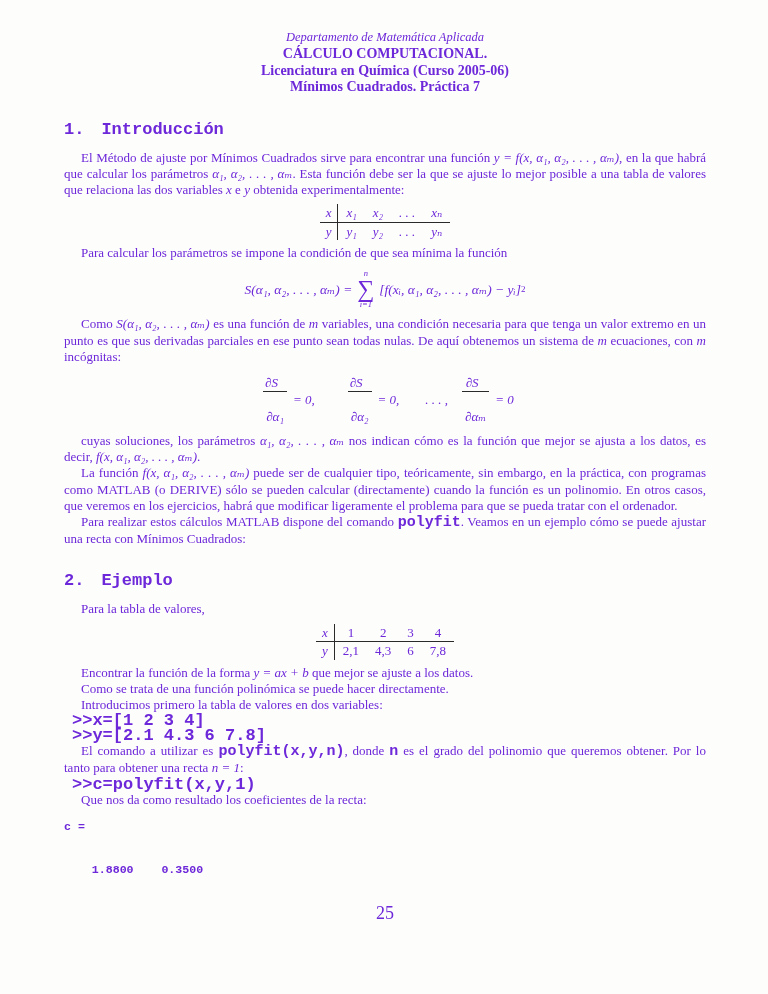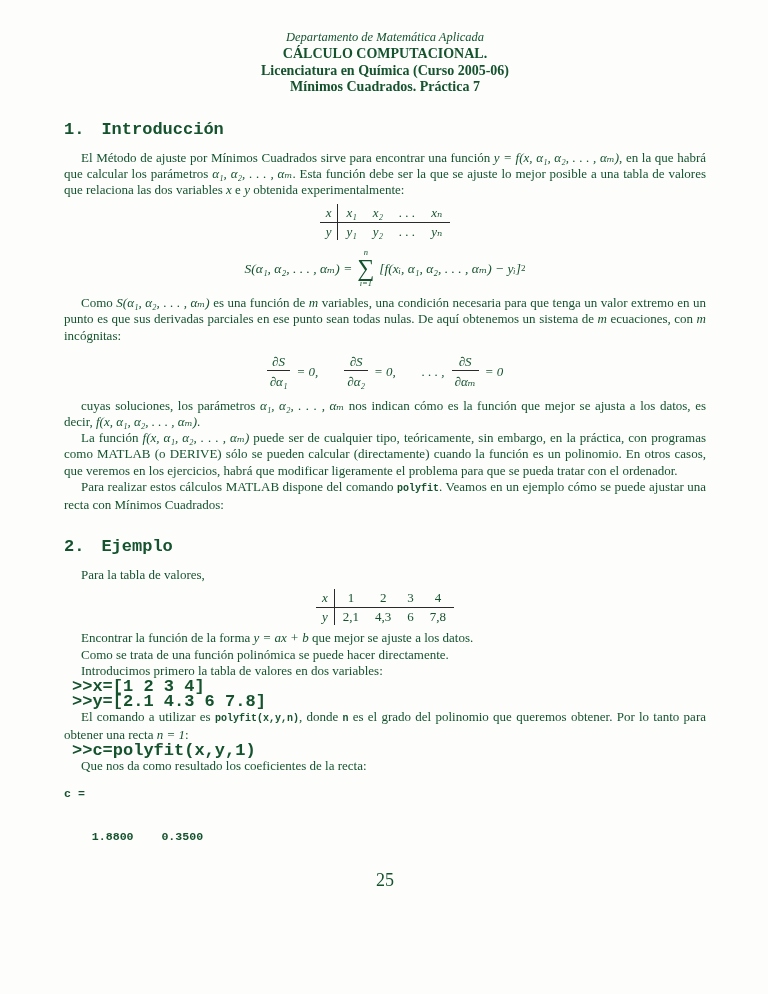--- a/index.html
+++ b/index.html
@@ -4,54 +4,54 @@
 <style>
   html,body{margin:0;padding:0;background:#e8e8e8;}
   .page{
     position:relative;
     width:768px;height:994px;
     margin:0 auto;
     background:#fdfdfc;
     box-sizing:border-box;
     padding:30px 62px 0 64px;
     font-family:"Liberation Serif","DejaVu Serif",serif;
-    color:#14532d;
+    color:#6d28d9;
     overflow:hidden;
   }
   
   .doc-header{text-align:center;margin-bottom:24px;}
   .doc-dept{font-style:italic;font-size:12.5px;line-height:15px;margin-bottom:1px;}
   .doc-bold{font-weight:700;font-size:14px;line-height:16.5px;}
   
   .section-heading{font-size:17px;font-weight:700;margin:24px 0 11px;font-family:Liberation Mono, monospace;}
   .section-heading .sec-num{margin-right:17px;}
   
   p.body{margin:0;font-size:13px;line-height:16.2px;text-align:justify;text-indent:17px;}
   .seg-m{font-style:italic;}
-  .seg-c{font-family:"Liberation Mono","DejaVu Sans Mono",monospace;font-size:10px;font-weight:600;}
+  .seg-c{font-family:"Liberation Mono","DejaVu Sans Mono",monospace;font-size:15px;font-weight:600;}
   
   .mtable{border-collapse:collapse;margin:6px auto 5px;font-size:13px;}
   .mtable td{padding:0 8px;text-align:center;line-height:17.5px;font-style:italic;}
   .mtable td:first-child{border-right:1.1px solid #2a2a2a;padding:0 6px;}
   .mtable tr:first-child td{border-bottom:1.1px solid #2a2a2a;}
   .mtable.vals td{font-style:normal;}
   .mtable.vals td:first-child{font-style:italic;}
   
   .display{display:flex;justify-content:center;align-items:center;margin:8px 0 7px;font-size:13.5px;}
   .mathit{font-style:italic;}
   .sum-stack{display:inline-flex;flex-direction:column;align-items:center;margin:0 5px;line-height:1;}
   .sum-stack .lim{font-size:8.5px;font-style:italic;line-height:9px;}
   .sum-stack .sig{font-size:24px;line-height:22px;}
   .display sup{font-size:9px;vertical-align:super;line-height:0;}
   .display2{display:flex;justify-content:center;align-items:center;margin:11px 0 9px;font-size:13px;}
   .frac-group{display:inline-flex;align-items:center;}
   .frac-group + .frac-group{margin-left:26px;}
   .frac{display:inline-flex;flex-direction:column;align-items:center;margin-right:6px;font-style:italic;}
   .frac .fn{padding:0 3px 1px;line-height:14px;}
-  .frac .fd{border-top:1px solid #2a2a2a;padding:4px 3px 0;line-height:14px;}
+  .frac .fd{border-top:1px solid #2a2a2a;padding:18px 3px 0;line-height:14px;margin-left:7px;}
   .frac-prefix{font-style:italic;margin-right:7px;}
   .eq-part{font-style:italic;}
   
   .codeline{font-family:"Liberation Mono","DejaVu Sans Mono",monospace;font-size:17px;font-weight:600;line-height:15px;margin-left:8px;white-space:pre;}
   .out-label{font-family:"Liberation Mono","DejaVu Sans Mono",monospace;font-size:11.6px;font-weight:600;line-height:15px;margin-top:11px;white-space:pre;}
   .out-values{font-family:"Liberation Mono","DejaVu Sans Mono",monospace;font-size:11.6px;font-weight:600;line-height:15px;margin-top:28px;white-space:pre;}
   
   .page-number{text-align:center;font-size:18px;margin-top:26px;}
 </style>
 </head>
@@ -84,20 +84,21 @@
     <tr>
       <td>y</td>
       <td>y₁</td>
       <td>y₂</td>
       <td>. . .</td>
       <td>yₙ</td>
     </tr>
   </tbody>
     </table>
 
+  <p class="body"><span>Para calcular los parámetros se impone la condición de que sea mínima la función</span></p>
 
   <div class="display">
     <span class="mathit">S(α₁, α₂, . . . , αₘ) =</span>
     <span class="sum-stack">
       <span class="lim">n</span>
       <span class="sig">∑</span>
       <span class="lim">i=1</span>
     </span>
     <span class="mathit">[f(xᵢ, α₁, α₂, . . . , αₘ) − yᵢ]</span>
       <sup>2</sup>

